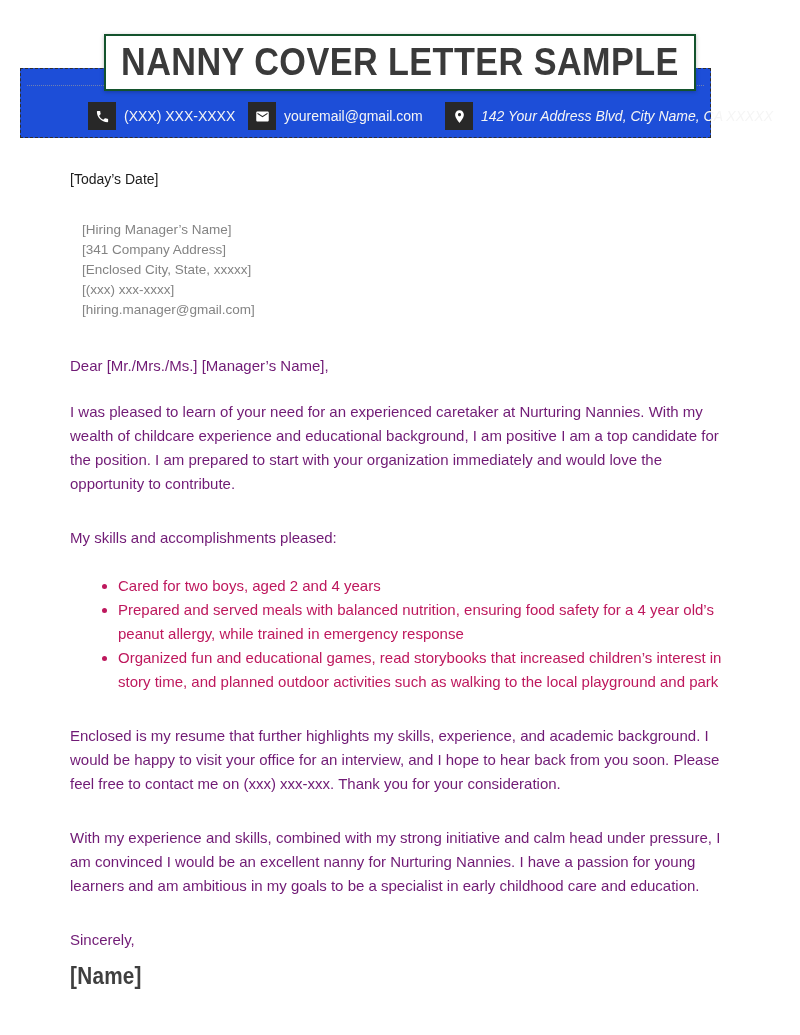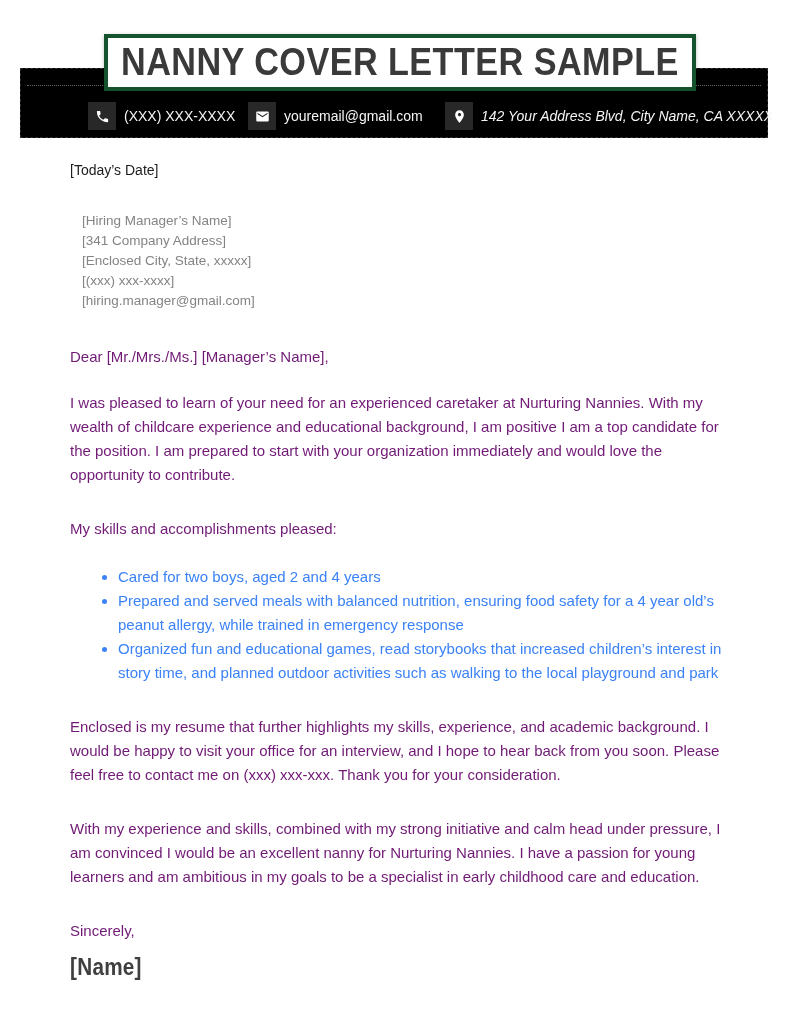--- a/index.html
+++ b/index.html
@@ -13,40 +13,40 @@
     background: #ffffff;
     overflow: hidden;
   }
 
   
   .header { position: relative; height: 138px; }
 
   .header-bar {
     position: absolute;
     top: 68px; left: 20px;
-    width: 748px; height: 70px;
-    background: #000000;
+    width: 691px; height: 70px;
+    background: #1d4ed8;
     border: 1px dashed #2e2e2e;
     text-align: center;
   }
 
   .bar-dotted {
     position: absolute;
     top: 16px; left: 6px; right: 6px;
     border-top: 1px dotted #9b9b9b;
     opacity: 0.65;
   }
 
   .title-box {
     position: absolute;
     top: 34px; left: 50%;
     transform: translateX(-50%);
     width: 592px; height: 57px;
     background: #ffffff;
-    border: 4px solid #14532d;
+    border: 2px solid #14532d;
     box-shadow: 0 1px 4px rgba(0,0,0,0.25);
     display: flex; align-items: center; justify-content: center;
     z-index: 2;
   }
 
   .title-text {
     display: inline-block;
     white-space: nowrap;
     font-size: 38px;
     font-weight: 700;
@@ -76,21 +76,21 @@
 
   .contact-text {
     color: #f5f5f5;
     font-size: 14px;
     white-space: nowrap;
   }
 
   
   .letter {
     position: absolute;
-    top: 161px; left: 70px;
+    top: 170px; left: 70px;
     width: 664px;
     color: #1c1c1c;
   }
 
   .date {
     font-size: 14px;
     line-height: 18px;
     color: #1c1c1c;
     margin-bottom: 32px;
   }
@@ -114,21 +114,21 @@
   .skills-intro { margin-bottom: 10px; }
 
   ul.bullets {
     margin: 24px 0 30px 0;
     padding-left: 48px;
     list-style: disc outside;
   }
   ul.bullets li {
     font-size: 15px;
     line-height: 24px;
-    color: #3b82f6;
+    color: #be185d;
   }
 
   .signoff { margin-bottom: 11px; }
 
   .signature {
     display: inline-block;
     font-size: 23px;
     font-weight: 700;
     color: #3f3f3f;
     transform: scaleX(0.9);

